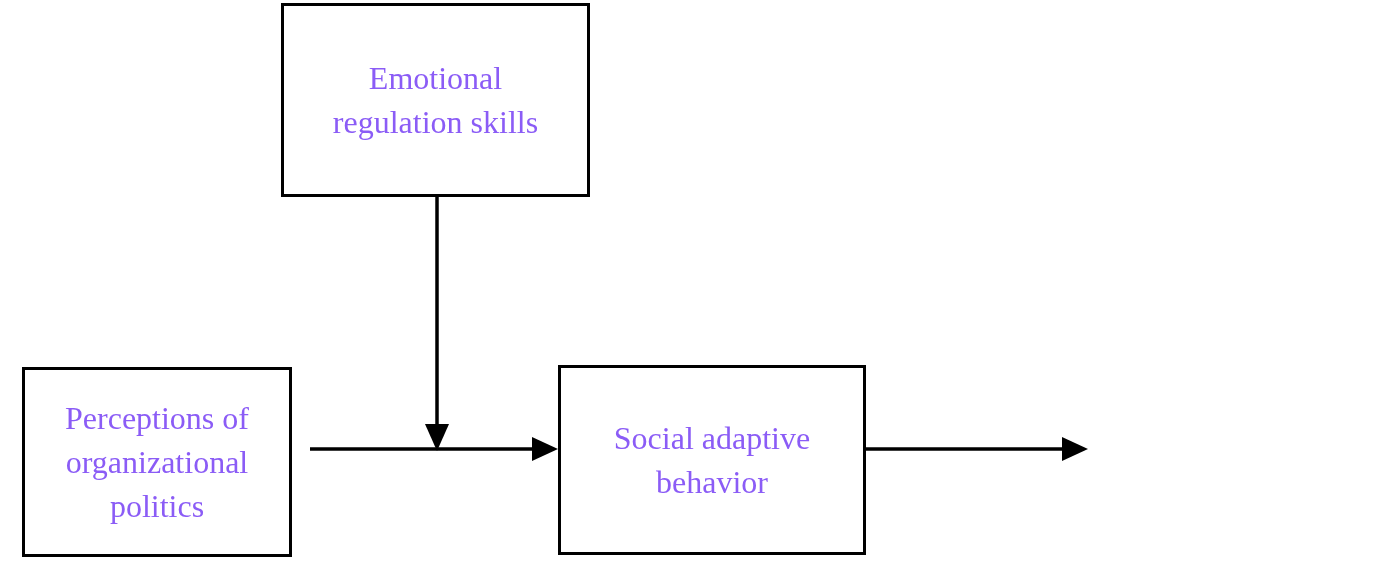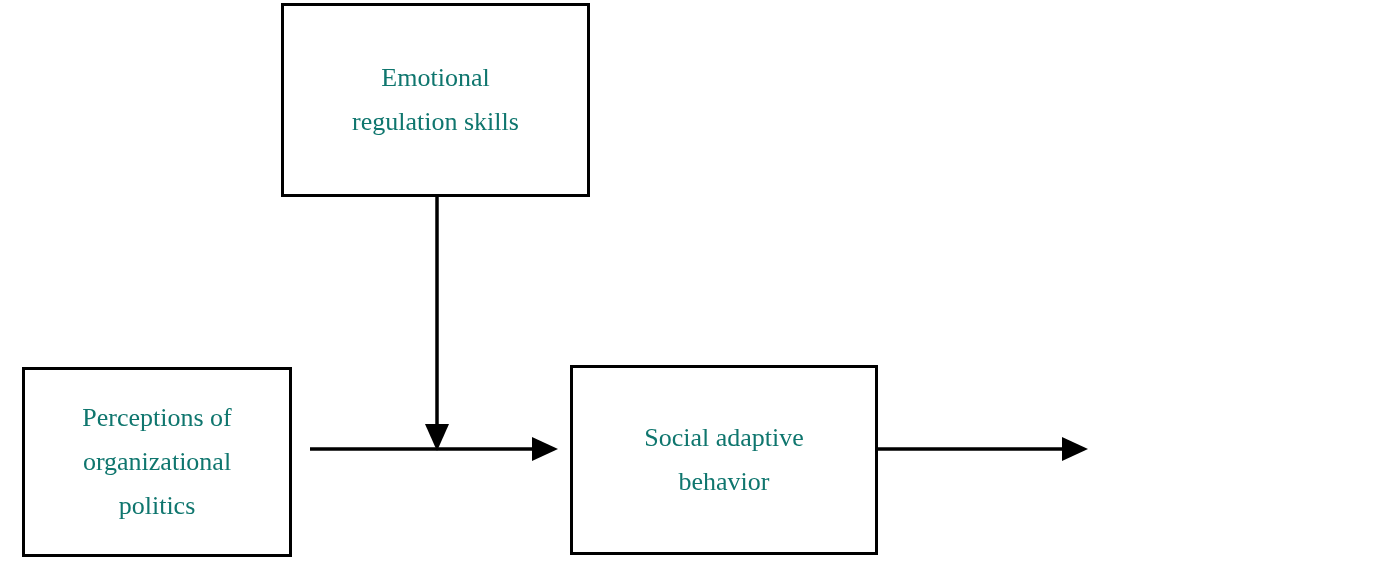--- a/index.html
+++ b/index.html
@@ -20,30 +20,30 @@
     box-sizing: border-box;
     border: 3px solid #000000;
     background: #ffffff;
     display: flex;
     align-items: center;
     justify-content: center;
     text-align: center;
   }
   .node-label {
     font-family: "Liberation Serif", "DejaVu Serif", serif;
-    font-size: 26px;
+    font-size: 32px;
     line-height: 44px;
-    color: #0f766e;
+    color: #8b5cf6;
     white-space: pre-line;
     padding: 0 8px;
   }
   
   #node-moderator { left: 281px; top: 3px;   width: 309px; height: 194px; }
   #node-predictor { left: 2px;   top: 367px; width: 270px; height: 190px; margin-left: 20px; }
-  #node-mediator  { left: 558px; top: 365px; width: 308px; height: 190px; margin-left: 12px; }
+  #node-mediator  { left: 558px; top: 365px; width: 308px; height: 190px; }
   #node-outcome   { left: 1088px;top: 365px; width: 304px; height: 190px; }
 
   
   #connector-layer {
     position: absolute;
     left: 0;
     top: 0;
     width: 1400px;
     height: 564px;
     pointer-events: none;

